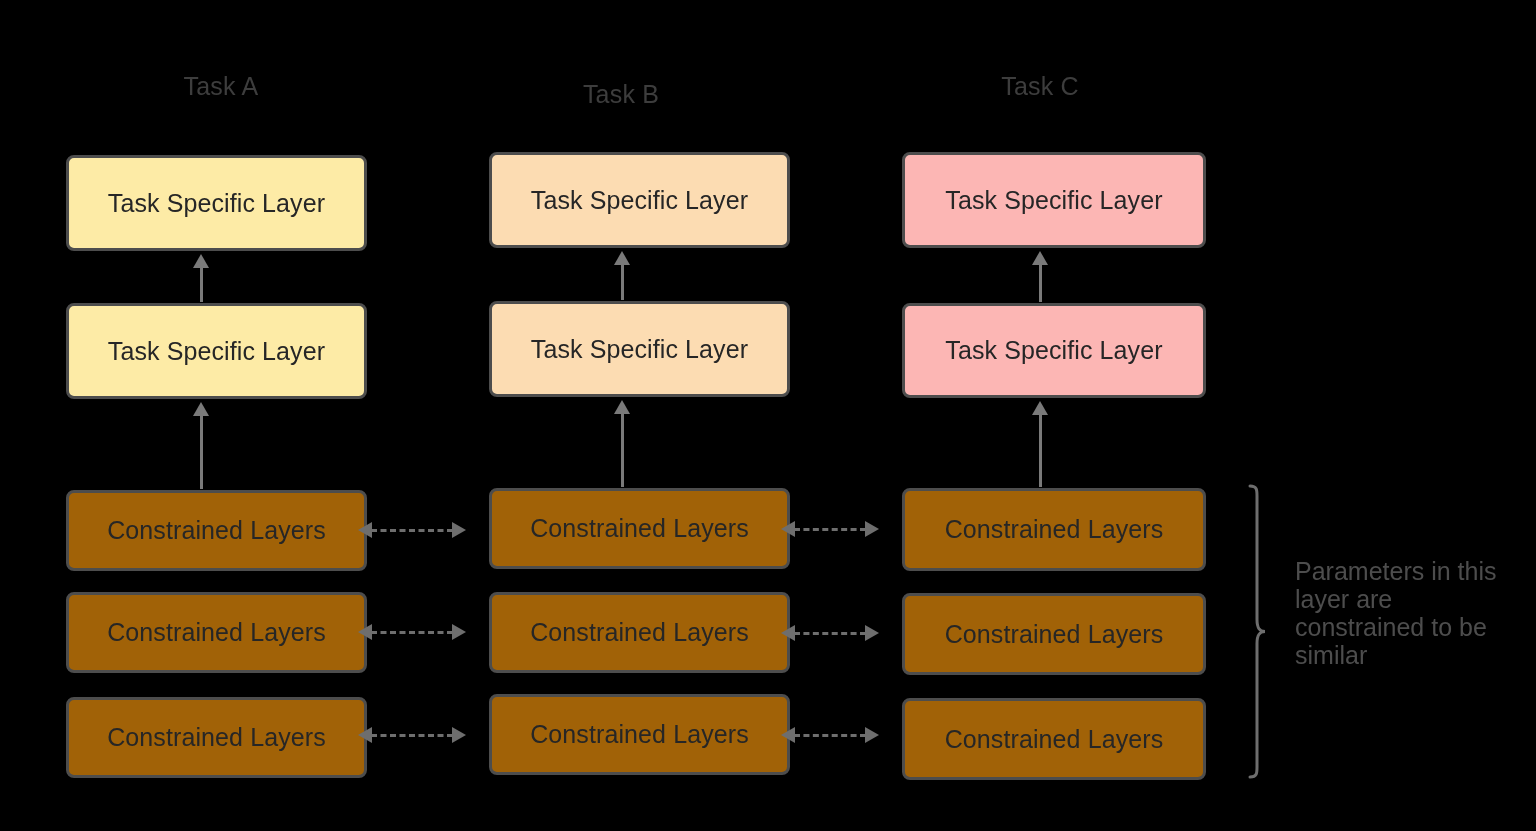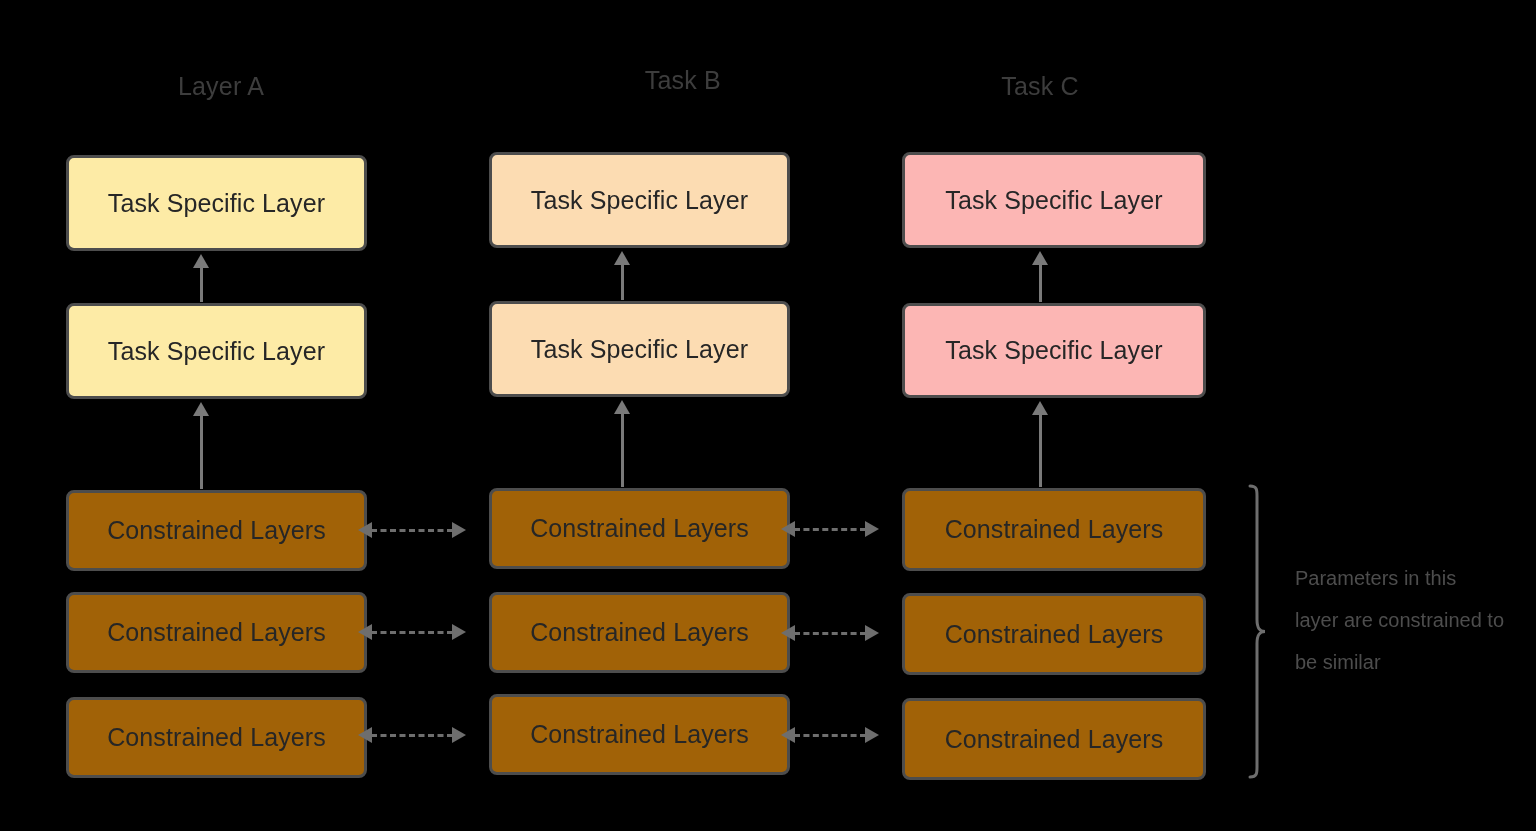--- a/index.html
+++ b/index.html
@@ -97,32 +97,32 @@
     border-bottom: 8px solid transparent;
     border-left: 14px solid #6e6e6e;
   }
 
   .brace {
     position: absolute;
   }
   .annotation {
     position: absolute;
     color: #4d4d4d;
-    font-size: 20px;
-    line-height: 42px;
+    font-size: 25px;
+    line-height: 28px;
     width: 210px;
     white-space: pre-line;
   }
 </style>
 </head>
 <body>
 
 <div id="canvas">
-    <div class="col-header" style="left: 121px; top: 72px; width: 200px;">Layer A</div>
-    <div class="col-header" style="left: 521px; top: 66px; width: 200px; text-align: right;">Task B</div>
+    <div class="col-header" style="left: 121px; top: 72px; width: 200px;">Task A</div>
+    <div class="col-header" style="left: 521px; top: 80px; width: 200px;">Task B</div>
     <div class="col-header" style="left: 940px; top: 72px; width: 200px;">Task C</div>
     <div class="node yellow" style="left: 50px; top: 155px; width: 301px; height: 96px;">Task Specific Layer</div>
     <div class="node yellow" style="left: 50px; top: 303px; width: 301px; height: 96px;">Task Specific Layer</div>
     <div class="node blue" style="left: 50px; top: 490px; width: 301px; height: 81px;">Constrained Layers</div>
     <div class="node blue" style="left: 50px; top: 592px; width: 301px; height: 81px;">Constrained Layers</div>
     <div class="node blue" style="left: 50px; top: 697px; width: 301px; height: 81px;">Constrained Layers</div>
     <div class="node orange" style="left: 473px; top: 152px; width: 301px; height: 96px;">Task Specific Layer</div>
     <div class="node orange" style="left: 473px; top: 301px; width: 301px; height: 96px;">Task Specific Layer</div>
     <div class="node blue" style="left: 473px; top: 488px; width: 301px; height: 81px;">Constrained Layers</div>
     <div class="node blue" style="left: 473px; top: 592px; width: 301px; height: 81px;">Constrained Layers</div>

